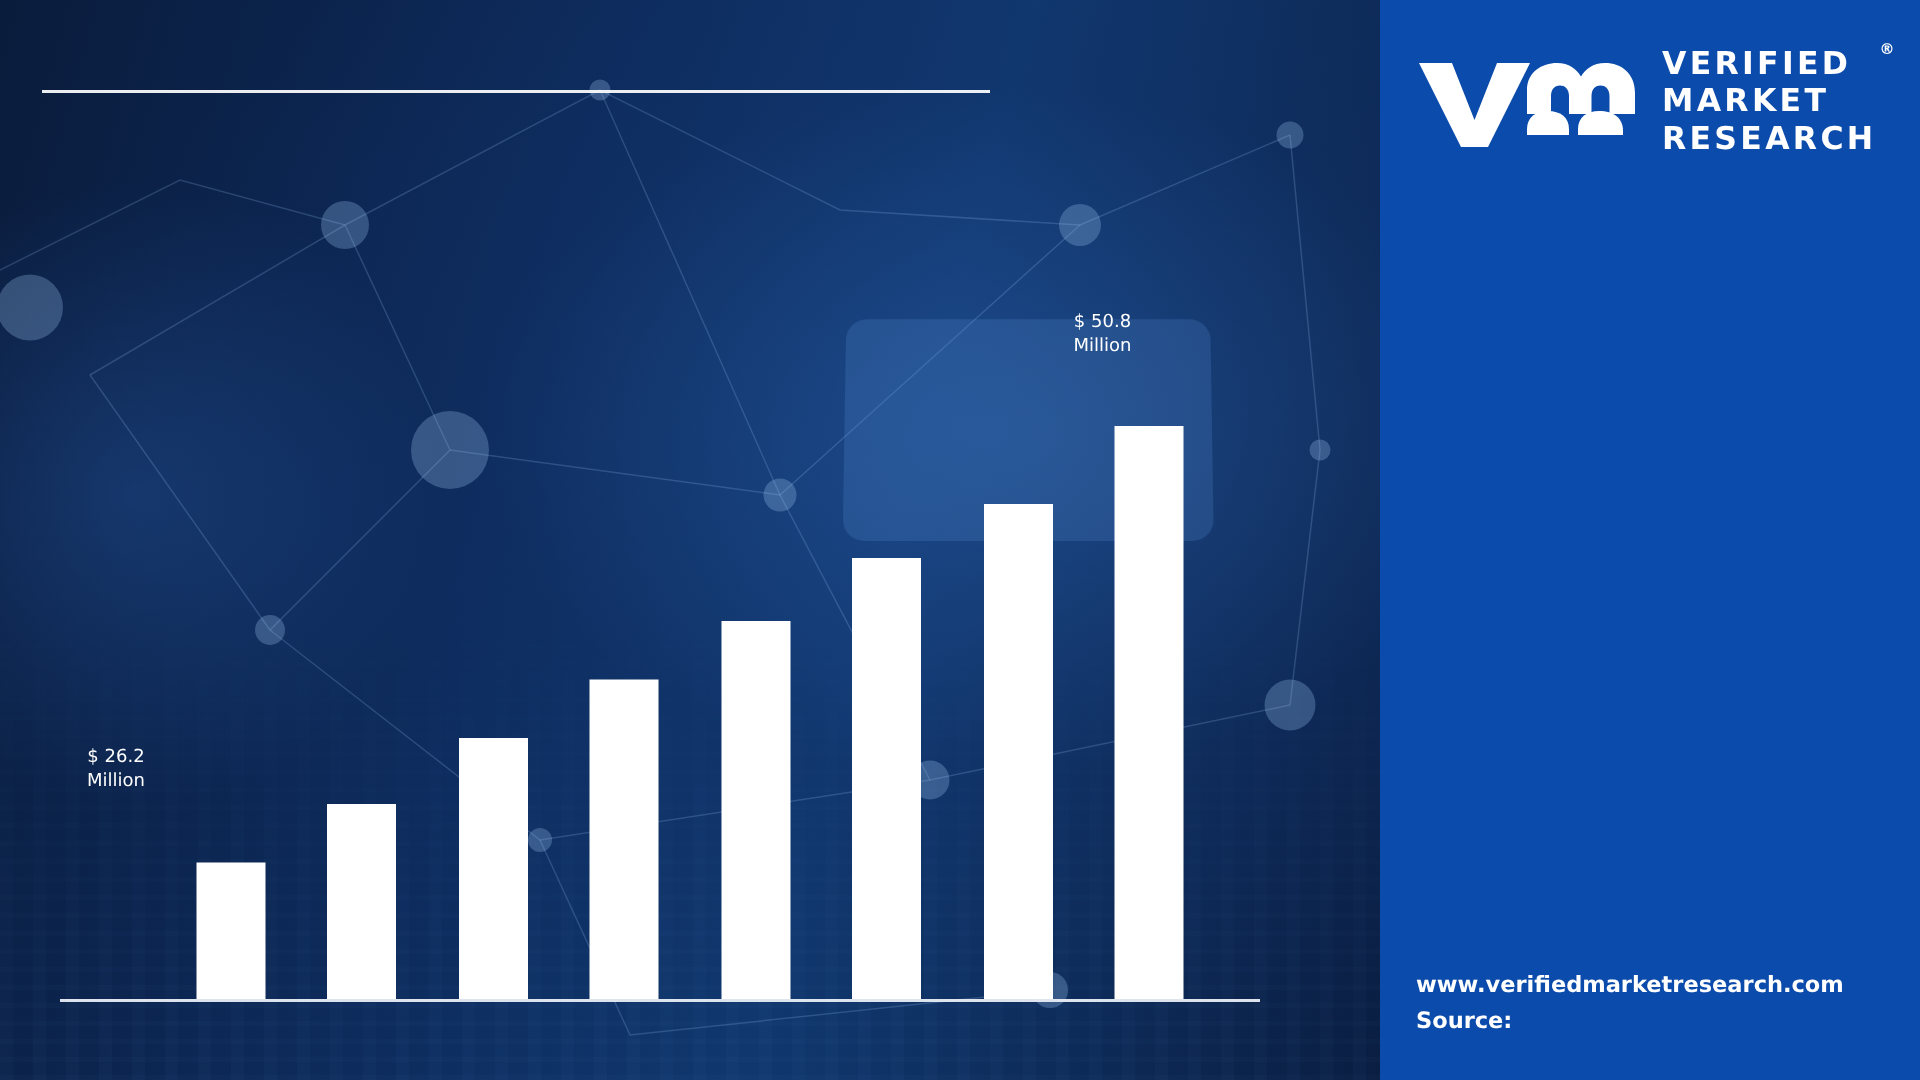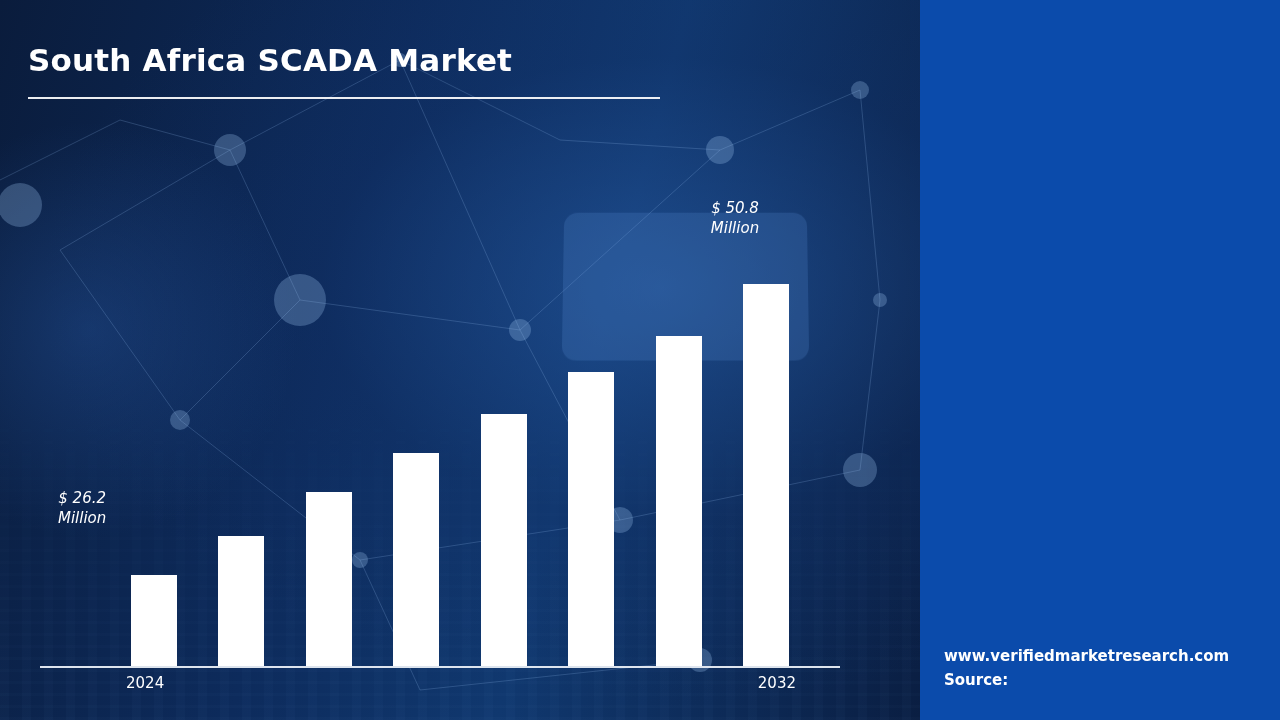--- a/index.html
+++ b/index.html
@@ -105,25 +105,24 @@
     align-items: flex-end;
     justify-content: center;
   }
   .bar {
     width: 46px;
     background: #ffffff;
   }
   .vlabel {
     position: absolute;
     color: #ffffff;
-    font-size: 15px;
+    font-size: 12px;
     line-height: 1.35;
     text-align: center;
     white-space: pre-line;
-    font-style: italic;
   }
   .vlabel.first { left: 18px; bottom: 140px; text-align: center; }
   .vlabel.last  { left: 600px; bottom: 430px; width: 190px; text-align: center; }
 
   .xlabels {
     position: absolute;
     left: 70px; bottom: -32px;
     width: 700px; height: 26px;
   }
   .xlab {
@@ -225,21 +224,20 @@
         <circle cx="20" cy="205" r="22"></circle>
         <circle cx="700" cy="660" r="12"></circle>
         <circle cx="880" cy="300" r="7"></circle>
         <circle cx="400" cy="60" r="7"></circle>
       </g>
     </svg>
 
     <div class="hl-card"></div>
 
     <div class="title-wrap">
-      <div class="title">South Africa SCADA Market</div>
       <div class="title-rule"></div>
     </div>
 
     <div class="chart">
       <div class="bars">
         <div class="barslot">
           <div class="bar" style="height:17.5%"></div>
         </div>
         <div class="barslot">
           <div class="bar" style="height:25%"></div>
@@ -264,29 +262,40 @@
         </div>
       </div>
 
       <div class="vlabel first">$ 26.2
 Million</div>
       <div class="vlabel last">$ 50.8
 Million</div>
 
       <div class="axis"></div>
 
-      <div class="xlabels">
-        <span class="xlab x1">2024</span>
-        <span class="xlab x2">2032</span>
+    </div>
+  </div>
+
+  <div class="right">
+
+    <div class="logo">
+      <svg class="logo-mark" viewBox="0 0 150 62">
+        <path fill="#ffffff" d="M4 6 L26 6 L41 44 L56 6 L78 6 L50 62 L32 62 Z"></path>
+        <path fill="#ffffff" d="M76 24 C76 12 86 6 96 6 C104 6 109 10 112 15 C115 10 120 6 128 6 C139 6 148 13 148 26 L148 54 L131 54 L131 28 C131 23 128 21 125 21 C121 21 119 24 119 28 L119 54 L104 54 L104 28 C104 23 101 21 98 21 C94 21 92 24 92 28 L92 54 L76 54 Z"></path>
+        <rect x="76" y="40" width="72" height="14" fill="#0b4bab"></rect>
+        <path fill="#ffffff" d="M76 50 C76 42 82 38 90 38 C98 38 104 42 104 50 L104 54 L76 54 Z"></path>
+        <path fill="#ffffff" d="M110 50 C110 42 116 38 124 38 C134 38 140 43 140 51 L140 54 L110 54 Z"></path>
+      </svg>
+      <div class="logo-text">
+        <div>VERIFIED</div>
+        <div>MARKET</div>
+        <div>RESEARCH</div>
+        <span class="reg">®</span>
       </div>
     </div>
-  </div>
-
-  <div class="right">
-
 
 
     <div class="source">
       <div>www.verifiedmarketresearch.com</div>
       <div>Source:</div>
     </div>
   </div>
 </div>
 
 </body></html>

